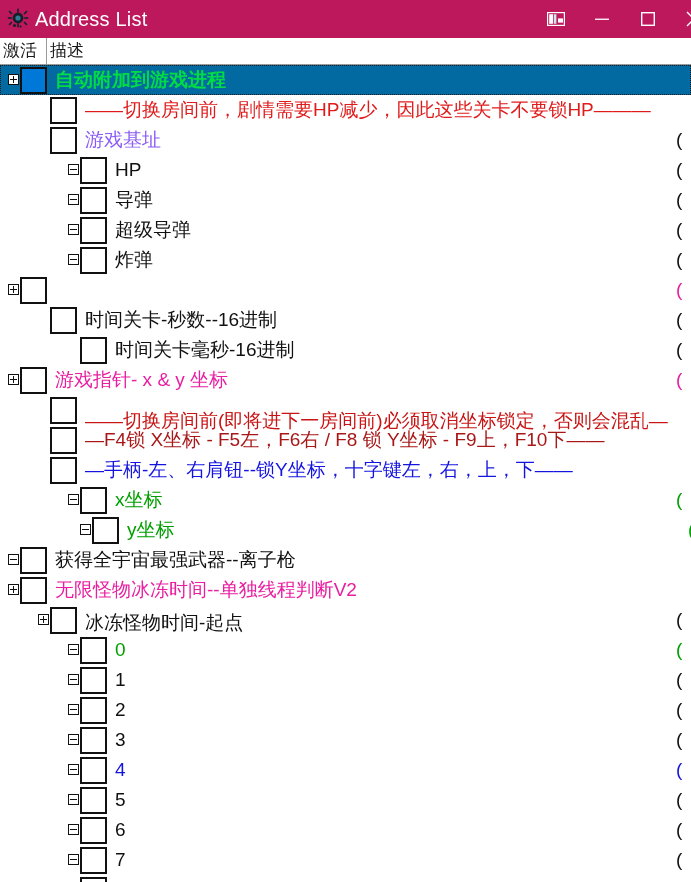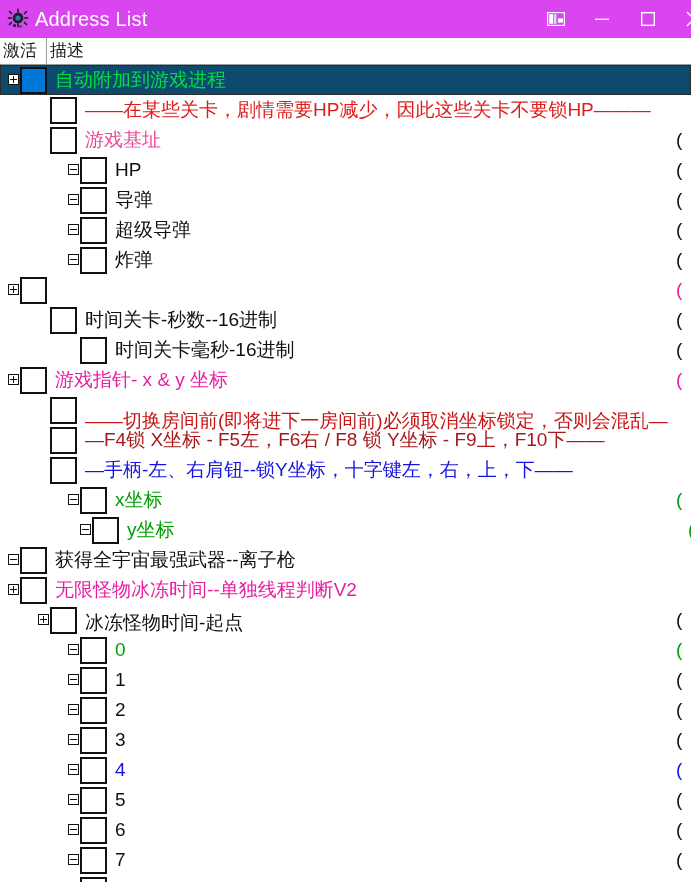--- a/index.html
+++ b/index.html
@@ -10,21 +10,21 @@
   body {
     width: 691px;
     height: 882px;
     overflow: hidden;
     font-family: "Liberation Sans", "DejaVu Sans", sans-serif;
   }
 
   
   #titlebar {
     height: 38px;
-    background: #d946ef;
+    background: #be185d;
     display: flex;
     align-items: center;
     position: relative;
     user-select: none;
   }
   #app-icon {
     width: 22px;
     height: 22px;
     margin-left: 7px;
     margin-right: 6px;
@@ -91,23 +91,24 @@
   }
   .row {
     position: relative;
     height: 30px;
     display: flex;
     align-items: center;
     white-space: nowrap;
     box-sizing: border-box;
   }
   .row.selected {
-    background: #0c4a6e;
+    background: #0369a1;
     outline: 1px dotted #1a1a1a;
     outline-offset: -1px;
+    font-weight: bold;
   }
   .expander {
     position: absolute;
     width: 11px;
     height: 11px;
     border: 1px solid #111111;
     background: #ffffff;
     box-sizing: border-box;
   }
   .expander::before {
@@ -214,25 +215,25 @@
 </div>
 
 <div id="tree">
     <div class="row selected" style="top: 0px; position: absolute; left: 0px; right: 0px;">
       <div class="expander plus" style="left: 8px; top: 9px;"></div>
       <div class="checkbox" style="left: 20px; top: 2px;"></div>
       <div class="label" style="left: 55px; color: rgb(0, 221, 68);">自动附加到游戏进程</div>
     </div>
     <div class="row" style="top: 30px; position: absolute; left: 0px; right: 0px;">
       <div class="checkbox" style="left: 50px; top: 2px;"></div>
-      <div class="label" style="left: 85px; color: rgb(224, 27, 27);">——在某些关卡，剧情需要HP减少，因此这些关卡不要锁HP———</div>
+      <div class="label" style="left: 85px; color: rgb(224, 27, 27);">——切换房间前，剧情需要HP减少，因此这些关卡不要锁HP———</div>
     </div>
     <div class="row" style="top: 60px; position: absolute; left: 0px; right: 0px;">
       <div class="checkbox" style="left: 50px; top: 2px;"></div>
-      <div class="label" style="left: 85px; color: #ec4899;">游戏基址</div>
+      <div class="label" style="left: 85px; color: #8b5cf6;">游戏基址</div>
       <div class="addr" style="color: rgb(17, 17, 17);">(</div>
     </div>
     <div class="row" style="top: 90px; position: absolute; left: 0px; right: 0px;">
       <div class="expander" style="left: 68px; top: 9px;"></div>
       <div class="checkbox" style="left: 80px; top: 2px;"></div>
       <div class="label" style="left: 115px; color: rgb(17, 17, 17);">HP</div>
       <div class="addr" style="color: rgb(17, 17, 17);">(</div>
     </div>
     <div class="row" style="top: 120px; position: absolute; left: 0px; right: 0px; padding-left: 44px;">
       <div class="expander" style="left: 68px; top: 9px;"></div>

